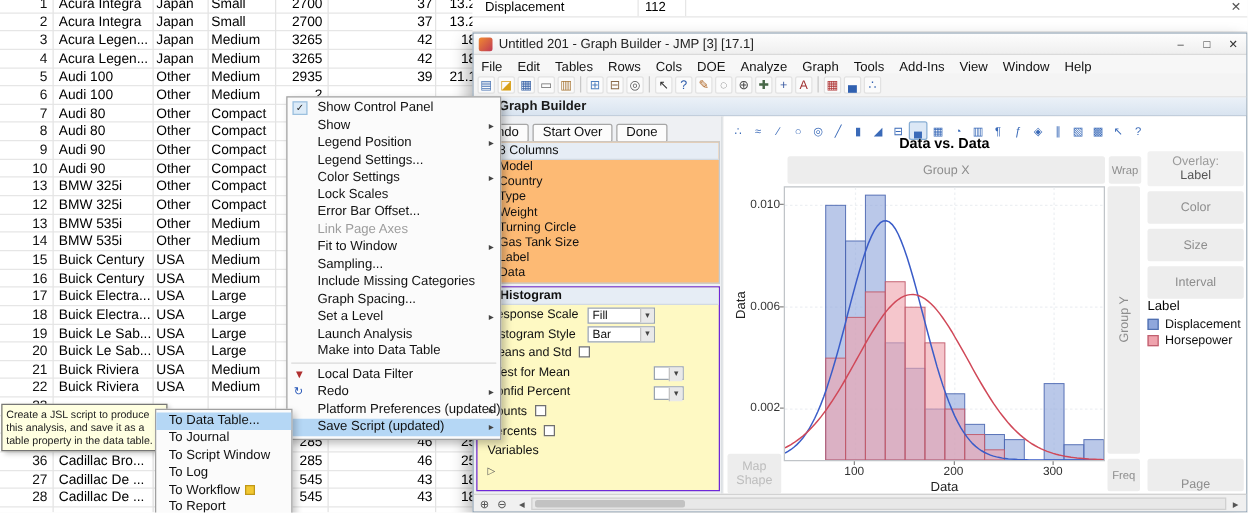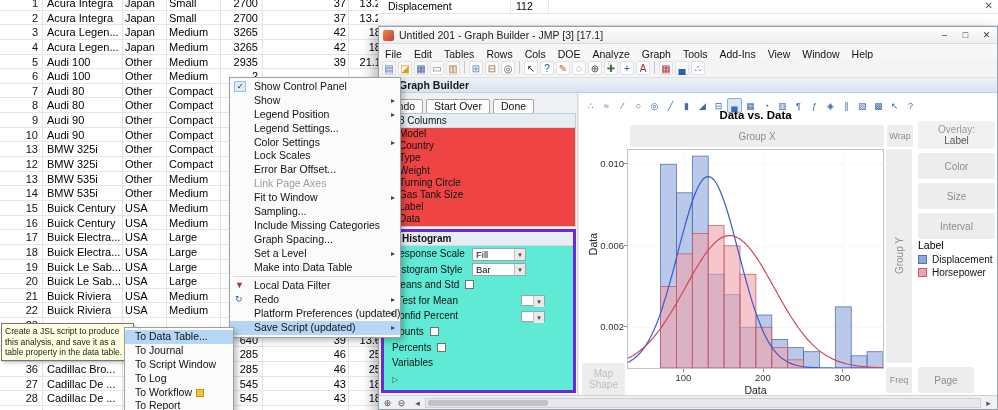--- a/index.html
+++ b/index.html
@@ -42,30 +42,30 @@
 .tb-sep{display:inline-block;width:1px;height:13px;background:#c8c8c8;margin:0 3px;vertical-align:top;}
 #gb-header{position:absolute;left:0;top:51px;right:0;height:15px;background:linear-gradient(#ebf1f8,#d9e4f0);border-bottom:1px solid #c2cedc;}
 #gb-rt{position:absolute;left:4px;top:2px;width:11px;height:11px;background:#fff;border:1px solid #b0b8c2;font-size:6px;line-height:9px;text-align:center;color:#c02020;}
 #gb-title{position:absolute;left:20px;top:1px;font-weight:bold;font-size:10.5px;color:#1a1a1a;}
 #gb-content{position:absolute;left:0;top:66px;right:0;bottom:14px;overflow:hidden;}
 
 
 #left-col{position:absolute;left:0;top:0;width:199px;bottom:0;background:#eef0f3;border-right:1px solid #d6dade;}
 #ctrl-buttons{position:absolute;left:3px;top:3px;white-space:nowrap;}
 .gb-btn{display:inline-block;height:15px;line-height:13px;padding:0 7px;font-size:10.5px;color:#111;background:#fcfcfc;border:1px solid #a6a6a6;border-radius:2px;margin-right:3px;}
-#cols-panel{position:absolute;left:2px;top:20px;width:195px;height:114px;background:#ef4444;border:1px solid #c4ccd4;overflow:hidden;}
+#cols-panel{position:absolute;left:2px;top:20px;width:195px;height:114px;background:#fdba74;border:1px solid #c4ccd4;overflow:hidden;}
 #cols-header{height:14px;background:#e6edf5;border-bottom:1px solid #d2dae2;font-size:10px;line-height:14px;padding-left:17px;position:relative;color:#111;}
 .col-item{position:relative;height:12.2px;font-size:10px;line-height:12.2px;padding-left:17px;color:#111;}
 .ic-nom{position:absolute;left:4px;bottom:2px;width:10px;height:9px;}
 .ic-nom i{position:absolute;bottom:0;width:2px;background:#c02828;}
 .ic-nom i:nth-child(1){left:0;height:4px;}
 .ic-nom i:nth-child(2){left:3px;height:9px;}
 .ic-nom i:nth-child(3){left:6px;height:6px;}
 .ic-cont{position:absolute;left:4px;bottom:2px;width:0;height:0;border-left:8px solid transparent;border-bottom:8px solid #3058b8;}
-#hist-panel{position:absolute;left:2px;top:136px;width:195px;bottom:2px;background:#5eead4;border:3px solid #6d28d9;overflow:hidden;}
+#hist-panel{position:absolute;left:2px;top:136px;width:195px;bottom:2px;background:#fef9c3;border:1px solid #6d28d9;overflow:hidden;}
 #hist-header{height:14px;background:#e6edf5;border-bottom:1px solid #d2dae2;position:relative;}
 #hist-rt{position:absolute;left:3px;top:1px;width:11px;height:11px;background:#fff;border:1px solid #b0b8c2;font-size:6px;line-height:9px;text-align:center;color:#c02020;}
 #hist-title{position:absolute;left:18px;top:0;font-weight:bold;font-size:10px;line-height:14px;color:#111;}
 .hp-row{position:relative;height:15.6px;font-size:10px;line-height:15.6px;padding-left:8px;color:#111;white-space:nowrap;}
 .hp-dd{position:absolute;left:88px;top:1.5px;width:54px;height:13px;background:#fff;border:1px solid #9aa4ae;font-size:9.5px;line-height:11px;padding-left:3px;}
 .dd-arrow{position:absolute;right:0;top:0;width:11px;height:11px;background:#e9e9e9;border-left:1px solid #c4c4c4;text-align:center;font-size:7px;line-height:11px;color:#444;}
 .hp-cb{display:inline-block;width:9px;height:9px;background:#fff;border:1px solid #707070;margin-left:6px;vertical-align:-1px;}
 .hp-spin{position:absolute;right:28px;top:2.5px;width:24px;height:11px;background:#fff;border:1px solid #9aa4ae;}
 .hp-disc{color:#555;font-size:8px;}
 
@@ -484,21 +484,21 @@
         </div>
         <div class="zone" style="left:339px;top:90px;width:77px;height:26px;">
           <span>Size</span>
         </div>
         <div class="zone" style="left:339px;top:120px;width:77px;height:26px;">
           <span>Interval</span>
         </div>
         <div class="zone" style="left:307px;top:274px;width:26px;height:26px;">
           <span style="font-size:9px;">Freq</span>
         </div>
-        <div class="zone" style="left:339px;top:274px;width:56px;height:26px;">
+        <div class="zone" style="left:339px;top:274px;width:77px;height:26px;justify-content:flex-end;">
           <span>Page</span>
         </div>
         <div class="zone" style="left:3px;top:270px;width:43px;height:32px;color:#bdbdbd;">
           <span>Map</span>
           <span>Shape</span>
         </div>
 
         <div id="plot"><svg width="255" height="218" viewBox="0 0 255 218">
               <line x1="56.401869158878505" y1="0" x2="56.401869158878505" y2="218" stroke="#edf0f3" stroke-width="1" stroke-dasharray="2,2"></line>
               <line x1="135.8411214953271" y1="0" x2="135.8411214953271" y2="218" stroke="#edf0f3" stroke-width="1" stroke-dasharray="2,2"></line>
@@ -575,20 +575,21 @@
       <div class="menu-item"><span>Legend Settings...</span></div>
       <div class="menu-item"><span>Color Settings</span><span class="menu-arrow">▸</span></div>
       <div class="menu-item"><span>Lock Scales</span></div>
       <div class="menu-item"><span>Error Bar Offset...</span></div>
       <div class="menu-item dis"><span>Link Page Axes</span></div>
       <div class="menu-item"><span>Fit to Window</span><span class="menu-arrow">▸</span></div>
       <div class="menu-item"><span>Sampling...</span></div>
       <div class="menu-item"><span>Include Missing Categories</span></div>
       <div class="menu-item"><span>Graph Spacing...</span></div>
       <div class="menu-item"><span>Set a Level</span><span class="menu-arrow">▸</span></div>
+      <div class="menu-item"><span>Launch Analysis</span></div>
       <div class="menu-item"><span>Make into Data Table</span></div>
       <div class="menu-sep"></div>
       <div class="menu-item"><span class="menu-ic" style="color: rgb(176, 48, 48);">▼</span><span>Local Data Filter</span></div>
       <div class="menu-item"><span class="menu-ic" style="color: rgb(40, 88, 184);">↻</span><span>Redo</span><span class="menu-arrow">▸</span></div>
       <div class="menu-item"><span>Platform Preferences (updated)</span><span class="menu-arrow">▸</span></div>
       <div class="menu-item hl"><span>Save Script (updated)</span><span class="menu-arrow">▸</span></div>
     </div>
 
   <div id="sub-menu">
       <div class="menu-item hl"><span>To Data Table...</span></div>

